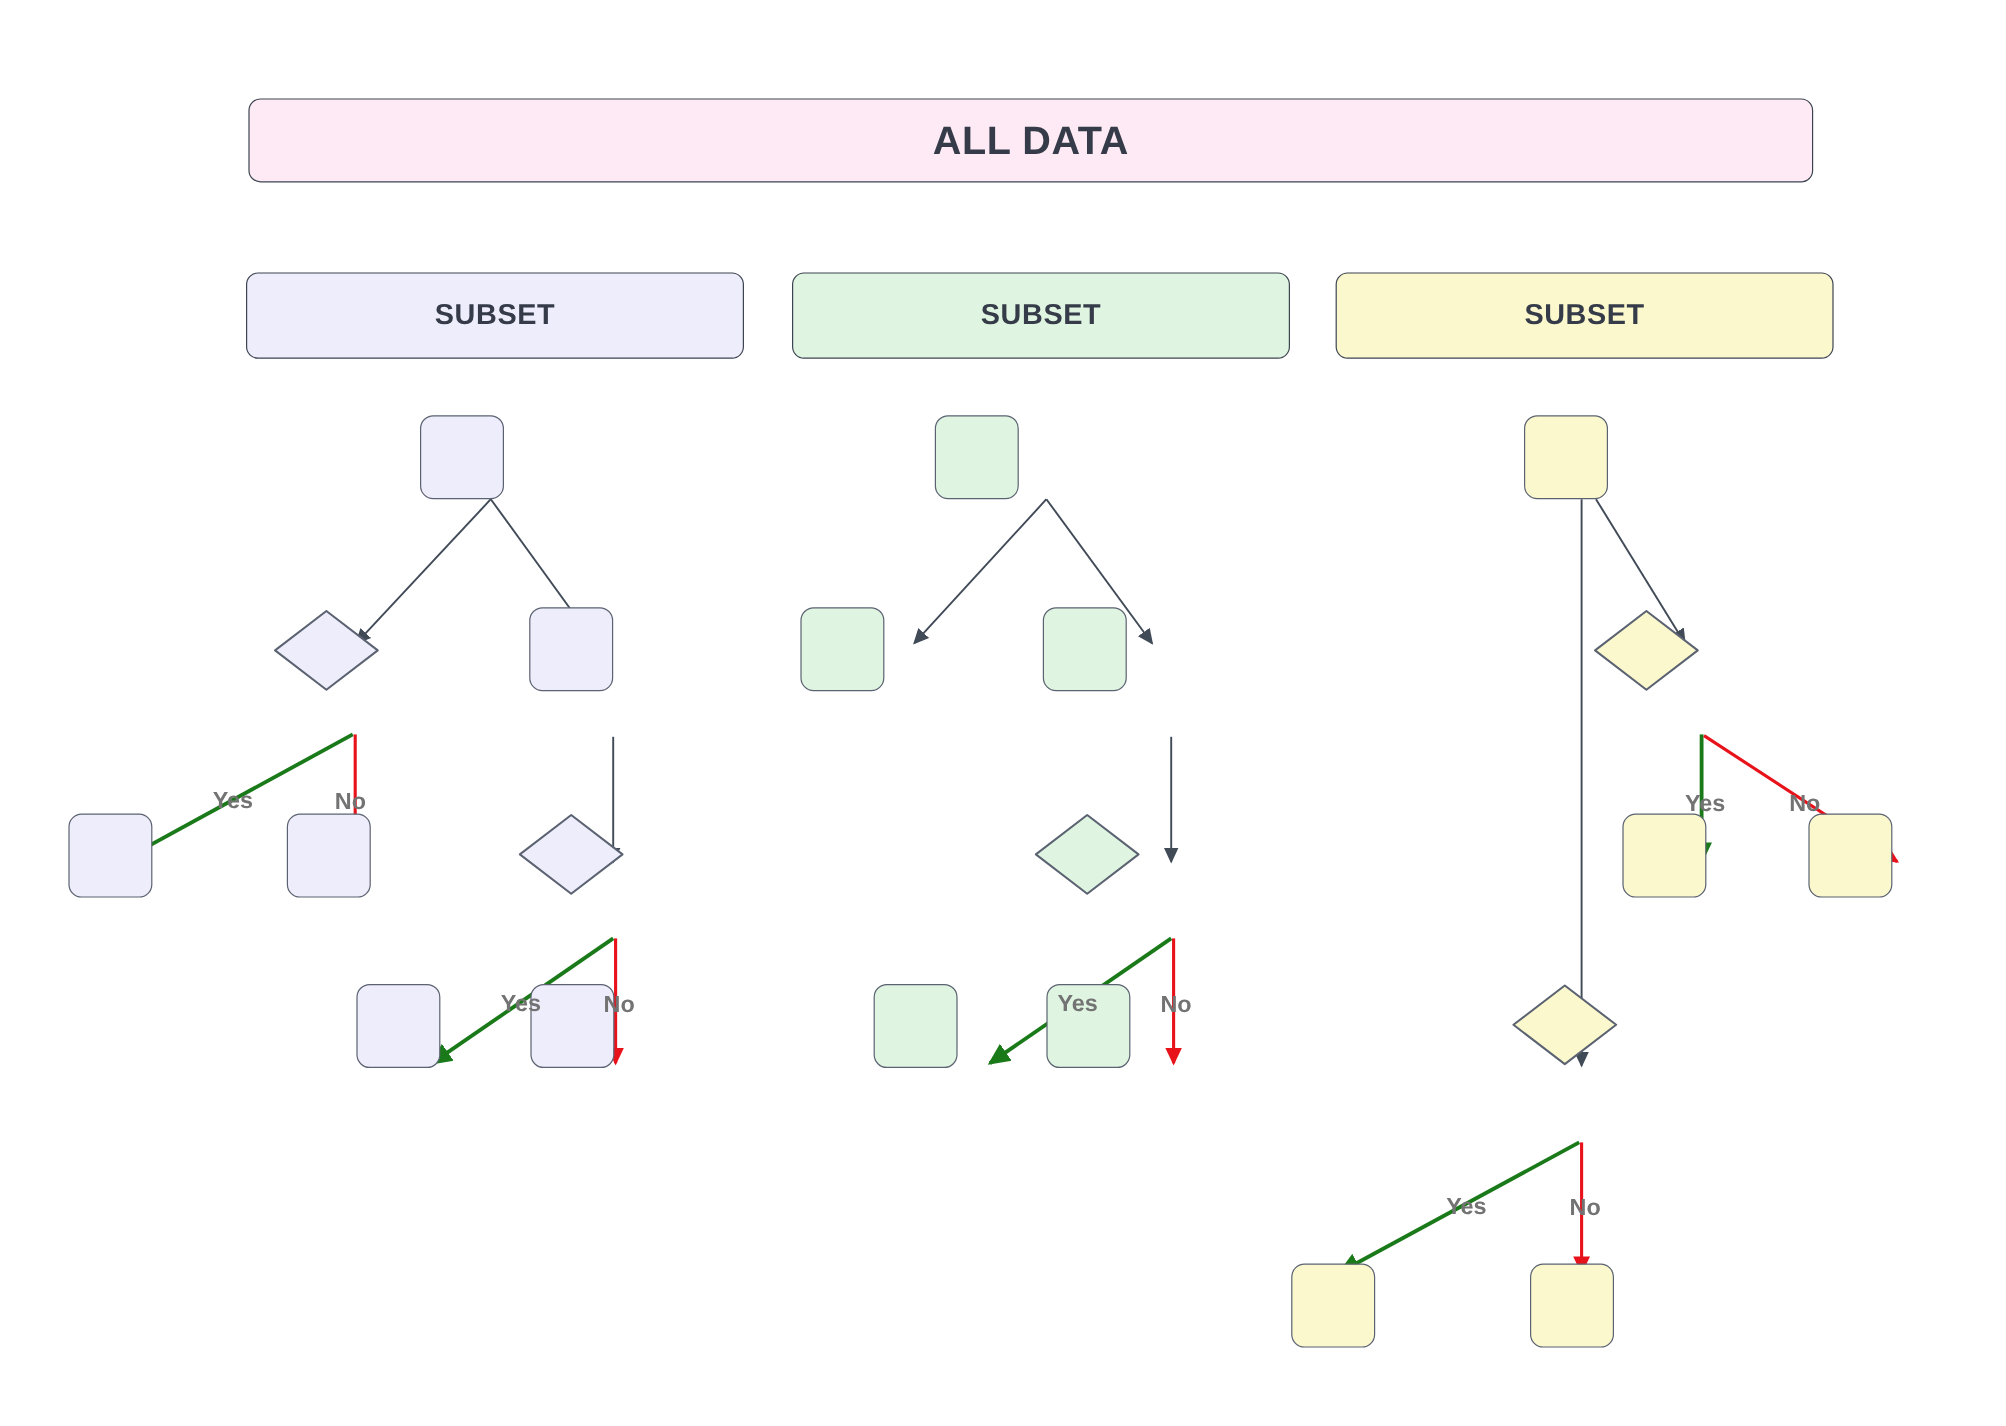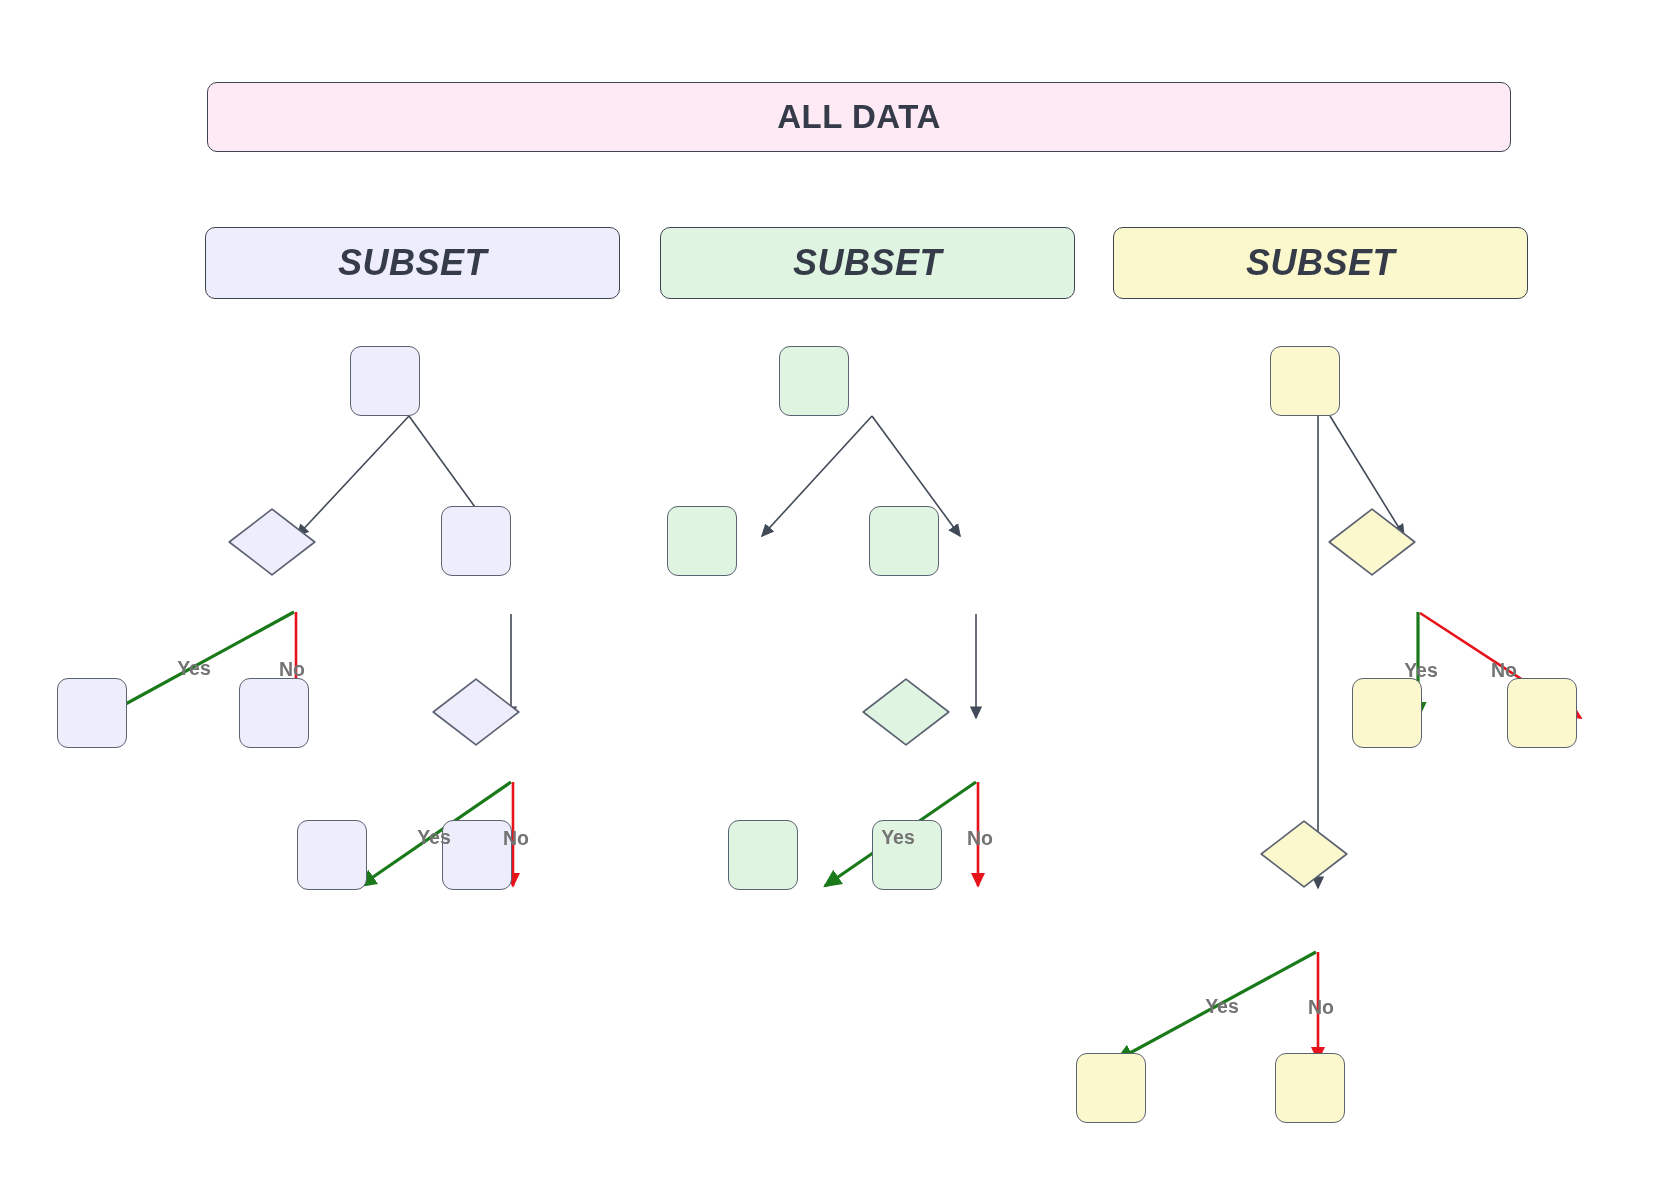--- a/index.html
+++ b/index.html
@@ -34,22 +34,21 @@
     align-items: center;
     justify-content: center;
     font-weight: bold;
     color: #353b48;
     letter-spacing: 0.5px;
   }
   .band-alldata {
     font-size: 33px;
   }
   .band-subset {
-    font-size: 36px;
-    font-style: italic;
+    font-size: 24px;
   }
   .node {
     position: absolute;
     box-sizing: border-box;
     border: 1.7px solid #5b6271;
     border-radius: 11px;
   }
   .diamond-wrap {
     position: absolute;
   }

